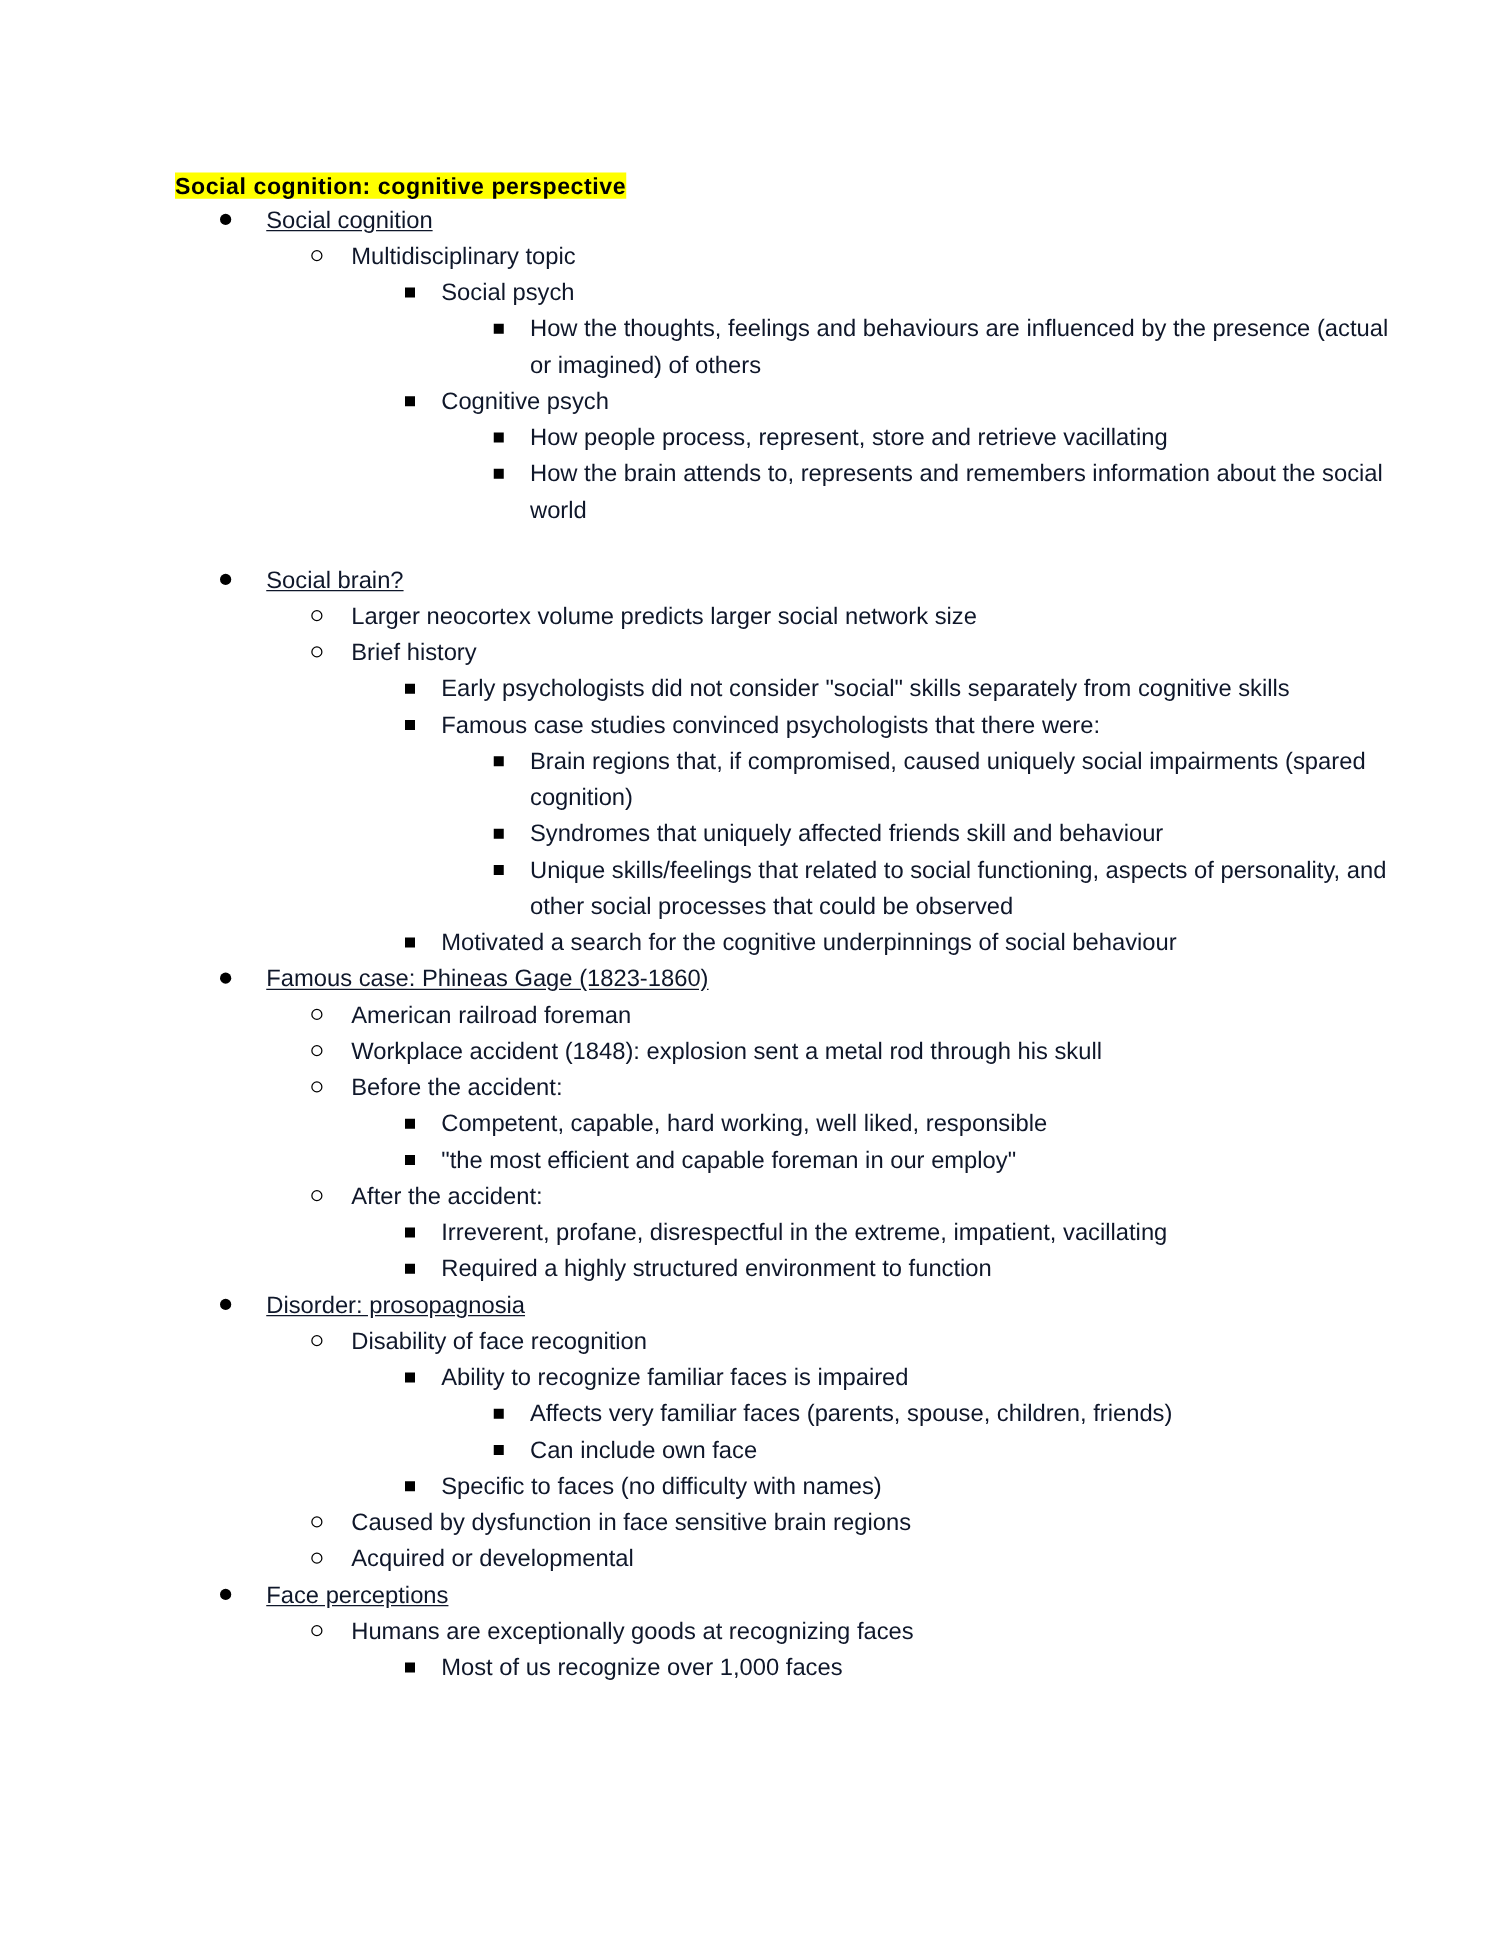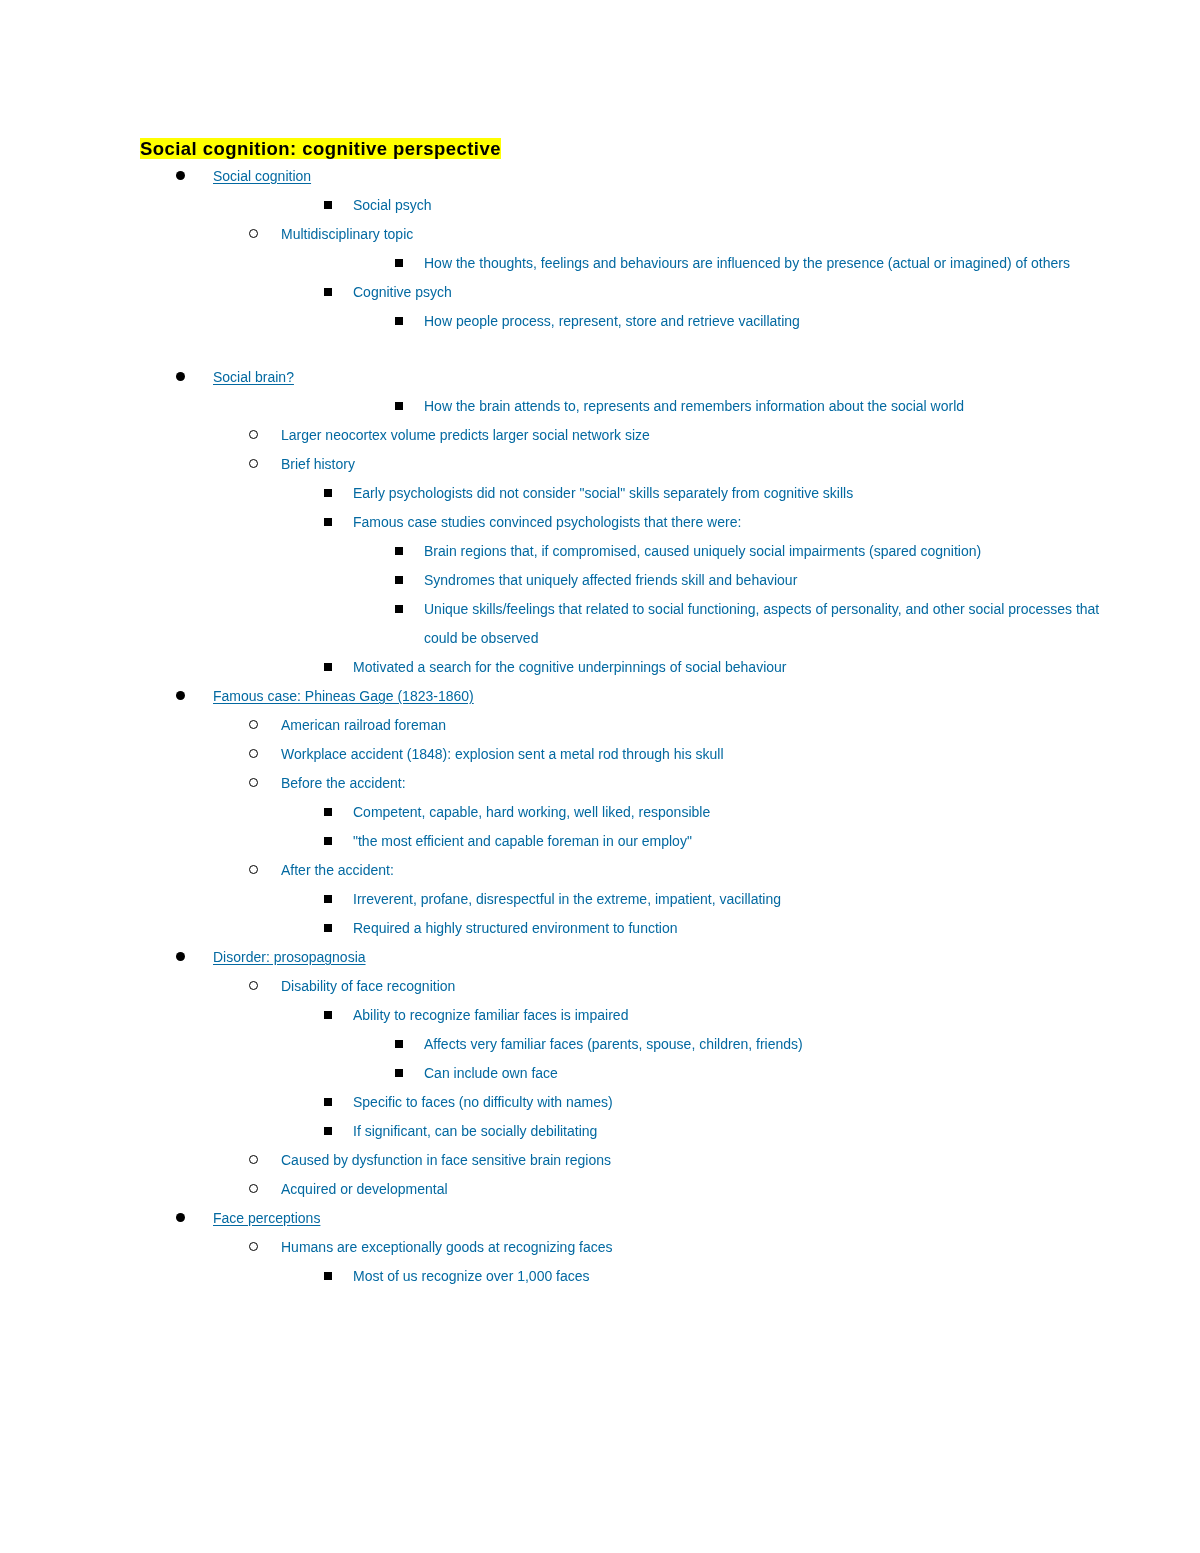--- a/index.html
+++ b/index.html
@@ -41,23 +41,23 @@
   }
 
   
   .outline {
     margin: 0;
     padding: 0;
     list-style: none;
   }
   .li {
     position: relative;
-    font-size: 14px;
+    font-size: 19px;
     line-height: 29px;
-    color: #0369a1;
+    color: #0f172a;
     box-sizing: border-box;
   }
   .li > .bullet {
     position: absolute;
     top: 0;
     line-height: 29px;
     font-size: 19px;
     color: #000000;
     text-align: left;
     user-select: none;
@@ -121,48 +121,48 @@
 
   <div class="doc-title-row">
     <span class="doc-title">Social cognition: cognitive perspective</span>
   </div>
 
   <ul class="outline" id="outline-root">
       <li class="li lvl1">
         <span class="bullet"><span class="disc"></span></span>
         <span class="txt">Social cognition</span>
       </li>
+      <li class="li lvl2">
+        <span class="bullet"><span class="hollow"></span></span>
+        <span class="txt">Multidisciplinary topic</span>
+      </li>
       <li class="li lvl3">
         <span class="bullet"><span class="square"></span></span>
         <span class="txt">Social psych</span>
       </li>
-      <li class="li lvl2">
-        <span class="bullet"><span class="hollow"></span></span>
-        <span class="txt">Multidisciplinary topic</span>
-      </li>
       <li class="li lvl4">
         <span class="bullet"><span class="square"></span></span>
         <span class="txt">How the thoughts, feelings and behaviours are influenced by the presence (actual or imagined) of others</span>
       </li>
       <li class="li lvl3">
         <span class="bullet"><span class="square"></span></span>
         <span class="txt">Cognitive psych</span>
       </li>
       <li class="li lvl4">
         <span class="bullet"><span class="square"></span></span>
         <span class="txt">How people process, represent, store and retrieve vacillating</span>
       </li>
+      <li class="li lvl4">
+        <span class="bullet"><span class="square"></span></span>
+        <span class="txt">How the brain attends to, represents and remembers information about the social world</span>
+      </li>
       <li class="li lvl1 gap-before">
         <span class="bullet"><span class="disc"></span></span>
         <span class="txt">Social brain?</span>
       </li>
-      <li class="li lvl4">
-        <span class="bullet"><span class="square"></span></span>
-        <span class="txt">How the brain attends to, represents and remembers information about the social world</span>
-      </li>
       <li class="li lvl2">
         <span class="bullet"><span class="hollow"></span></span>
         <span class="txt">Larger neocortex volume predicts larger social network size</span>
       </li>
       <li class="li lvl2">
         <span class="bullet"><span class="hollow"></span></span>
         <span class="txt">Brief history</span>
       </li>
       <li class="li lvl3">
         <span class="bullet"><span class="square"></span></span>
@@ -241,24 +241,20 @@
         <span class="txt">Affects very familiar faces (parents, spouse, children, friends)</span>
       </li>
       <li class="li lvl4">
         <span class="bullet"><span class="square"></span></span>
         <span class="txt">Can include own face</span>
       </li>
       <li class="li lvl3">
         <span class="bullet"><span class="square"></span></span>
         <span class="txt">Specific to faces (no difficulty with names)</span>
       </li>
-      <li class="li lvl3">
-        <span class="bullet"><span class="square"></span></span>
-        <span class="txt">If significant, can be socially debilitating</span>
-      </li>
       <li class="li lvl2">
         <span class="bullet"><span class="hollow"></span></span>
         <span class="txt">Caused by dysfunction in face sensitive brain regions</span>
       </li>
       <li class="li lvl2">
         <span class="bullet"><span class="hollow"></span></span>
         <span class="txt">Acquired or developmental</span>
       </li>
       <li class="li lvl1">
         <span class="bullet"><span class="disc"></span></span>

